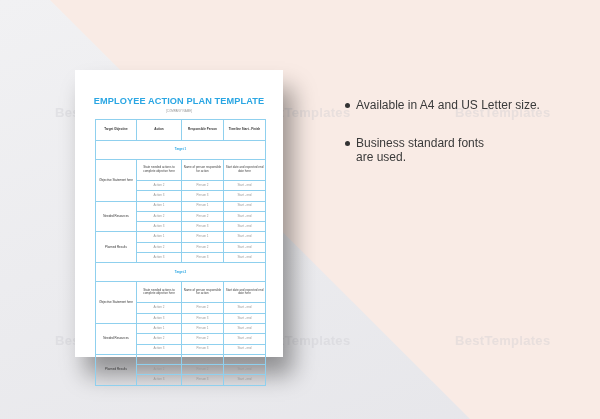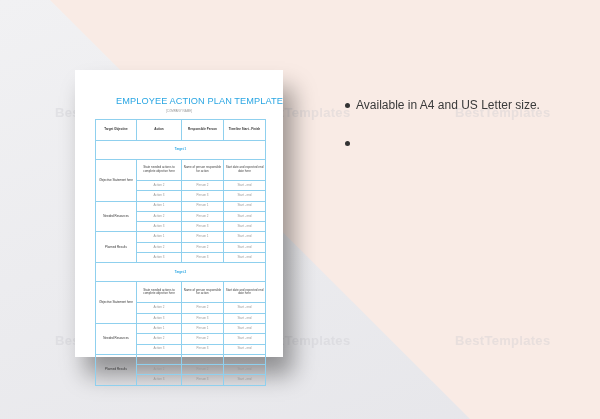--- a/index.html
+++ b/index.html
@@ -3,21 +3,21 @@
 <meta charset="utf-8">
 <style>
   html,body{margin:0;padding:0;}
   body{width:600px;height:419px;overflow:hidden;position:relative;font-family:"Liberation Sans",sans-serif;background:#e9e9ed;}
   .bg-gray{position:absolute;inset:0;background:linear-gradient(160deg,#f1f1f3 0%,#e6e6ea 100%);}
   .bg-pink{position:absolute;inset:0;background:#f9ebe5;
     clip-path:polygon(50px 0,600px 0,600px 419px,470px 419px);}
   .watermark{position:absolute;font-size:13px;color:rgba(200,200,205,.35);letter-spacing:.3px;font-weight:bold;}
   .page{position:absolute;left:75px;top:70px;width:208px;height:287px;background:#fff;
     box-shadow:10px 18px 22px rgba(0,0,0,.38);}
-  .doc-title{position:absolute;left:0;right:0;top:26px;text-align:right;color:#2aa6e3;font-weight:normal;font-size:9.2px;letter-spacing:.1px;}
+  .doc-title{position:absolute;left:0;right:0;top:26px;text-align:center;color:#2aa6e3;font-weight:bold;font-size:9.2px;letter-spacing:.1px;}
   .doc-sub{position:absolute;left:0;right:0;top:39px;text-align:center;color:#9a9a9a;font-size:3px;}
   table{position:absolute;left:20px;top:49px;width:170px;border-collapse:collapse;table-layout:fixed;}
   td,th{border:0.8px solid #8fd0ee;font-size:3px;text-align:center;padding:0;color:#999;line-height:3.6px;}
   th{height:20px;color:#333;font-weight:bold;}
   td.label{color:#333;}
   td.target{height:18px;color:#2aa6e3;font-weight:bold;}
   td.desc{height:20px;color:#444;}
   td.cell{height:9.3px;}
   .bullets{position:absolute;left:343px;top:98px;width:250px;color:#3a3a3a;font-size:12px;line-height:14.5px;}
   .bullet{position:relative;padding-left:13px;margin-bottom:23px;}
@@ -156,14 +156,14 @@
           <td class="cell">Action 3</td>
           <td class="cell">Person 3</td>
           <td class="cell">Start - end</td>
         </tr>
       </tbody>
   </table>
 </div>
 
 <div class="bullets">
   <div class="bullet"><span class="dot"></span><span>Available in A4 and US Letter size.</span></div>
-  <div class="bullet" style="width:140px"><span class="dot"></span></div>
+  <div class="bullet" style="width:140px"><span class="dot"></span><span>Business standard fonts are used.</span></div>
 </div>
 
 </body></html>

